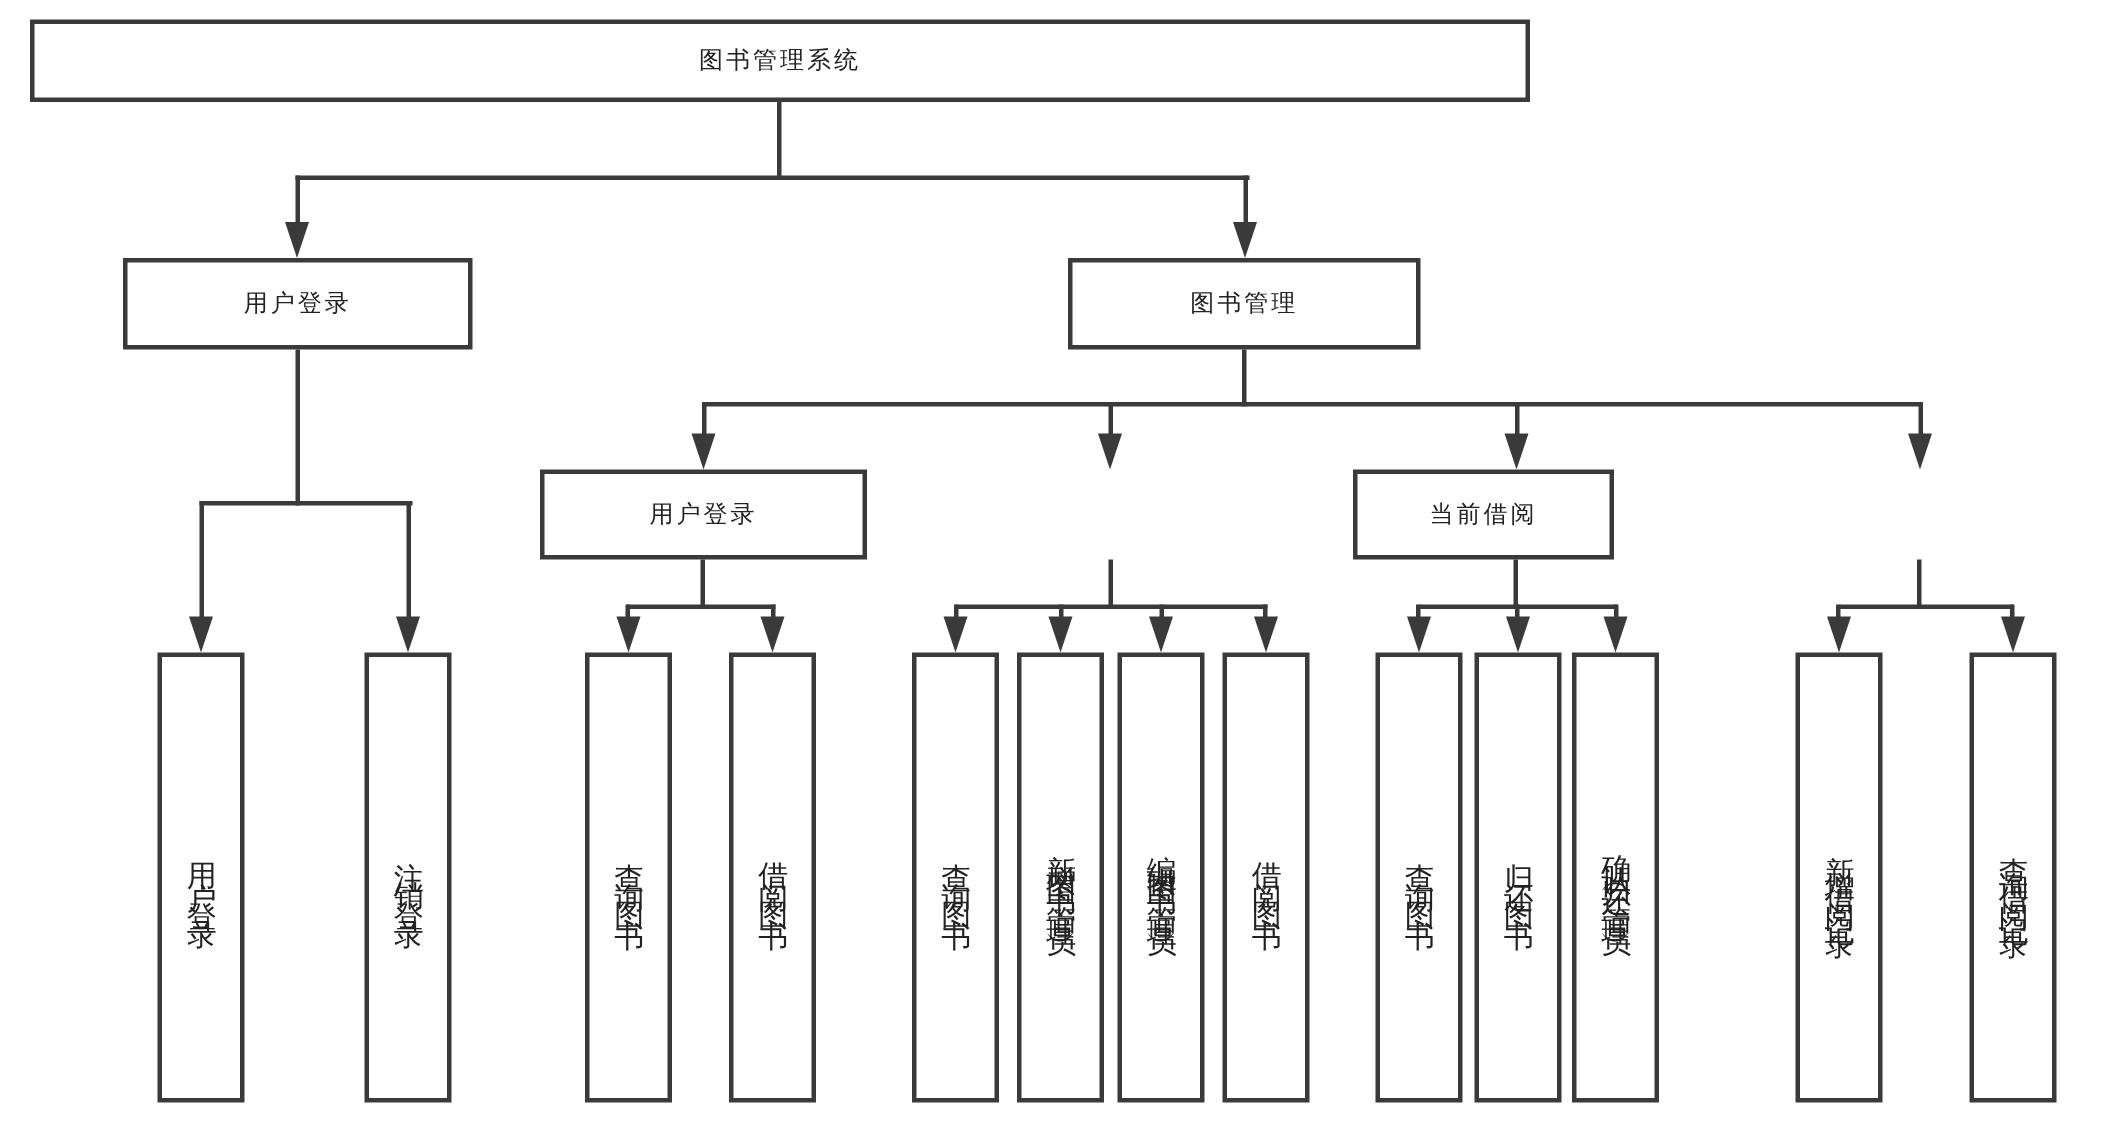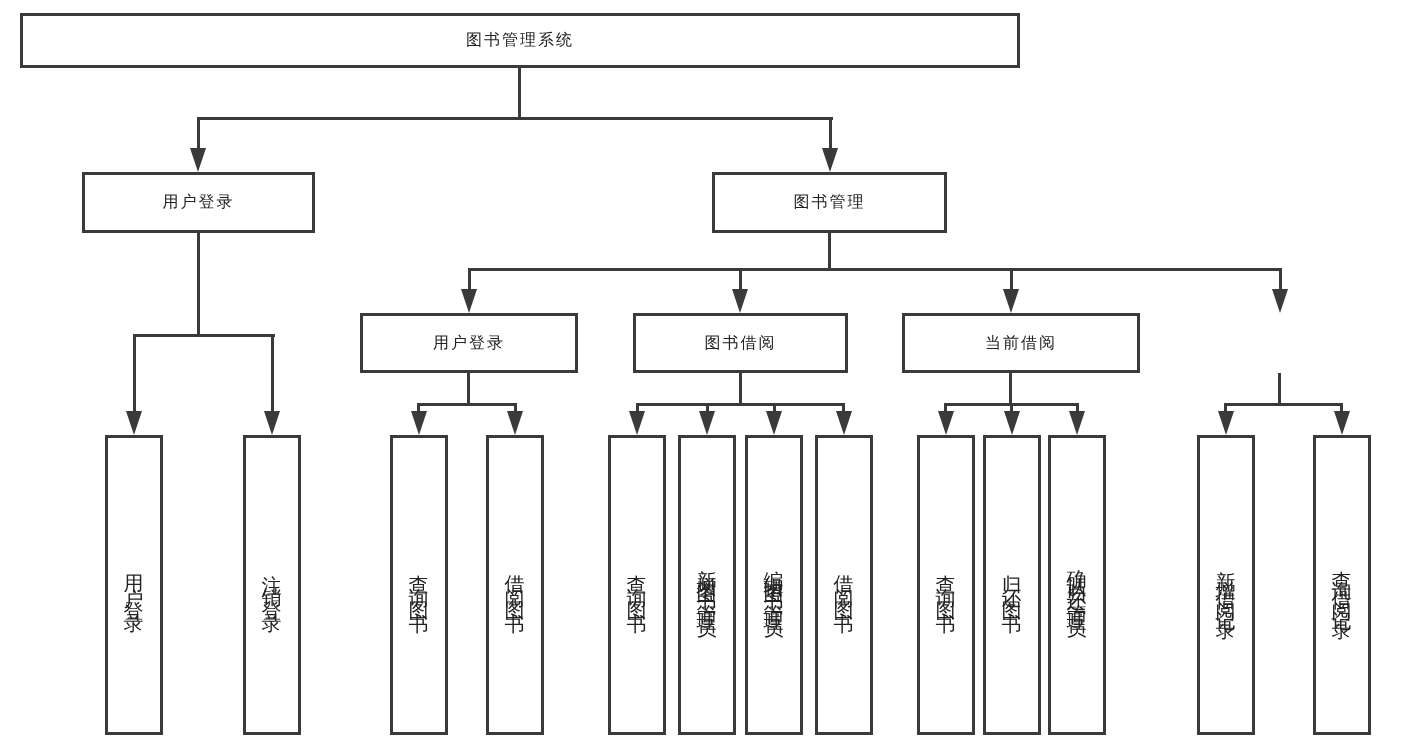--- a/index.html
+++ b/index.html
@@ -98,24 +98,21 @@
   <div class="vl" style="left:1010px;top:268px;height:23px"></div>
   <div class="vl" style="left:1279px;top:268px;height:23px"></div>
   <div class="ah" style="left:461px;top:289px"></div>
   <div class="ah" style="left:732px;top:289px"></div>
   <div class="ah" style="left:1003px;top:289px"></div>
   <div class="ah" style="left:1272px;top:289px"></div>
 
   <div class="box hbox" style="left:360px;top:313px;width:218px;height:60px">
     <span>用户登录</span>
   </div>
-  <div class="box hbox" style="left:633px;top:313px;width:215px;height:60px">
-    <span>图书借阅</span>
-  </div>
-  <div class="box hbox" style="left:902px;top:313px;width:238px;height:60px">
+  <div class="box hbox" style="left:902px;top:313px;width:174px;height:60px">
     <span>当前借阅</span>
   </div>
 
   <div class="vl" style="left:467px;top:373px;height:33px"></div>
   <div class="hl" style="left:418px;top:403px;width:99px"></div>
   <div class="vl" style="left:417px;top:403px;height:10px"></div>
   <div class="vl" style="left:514px;top:403px;height:10px"></div>
   <div class="ah" style="left:411px;top:411px"></div>
   <div class="ah" style="left:507px;top:411px"></div>
 

